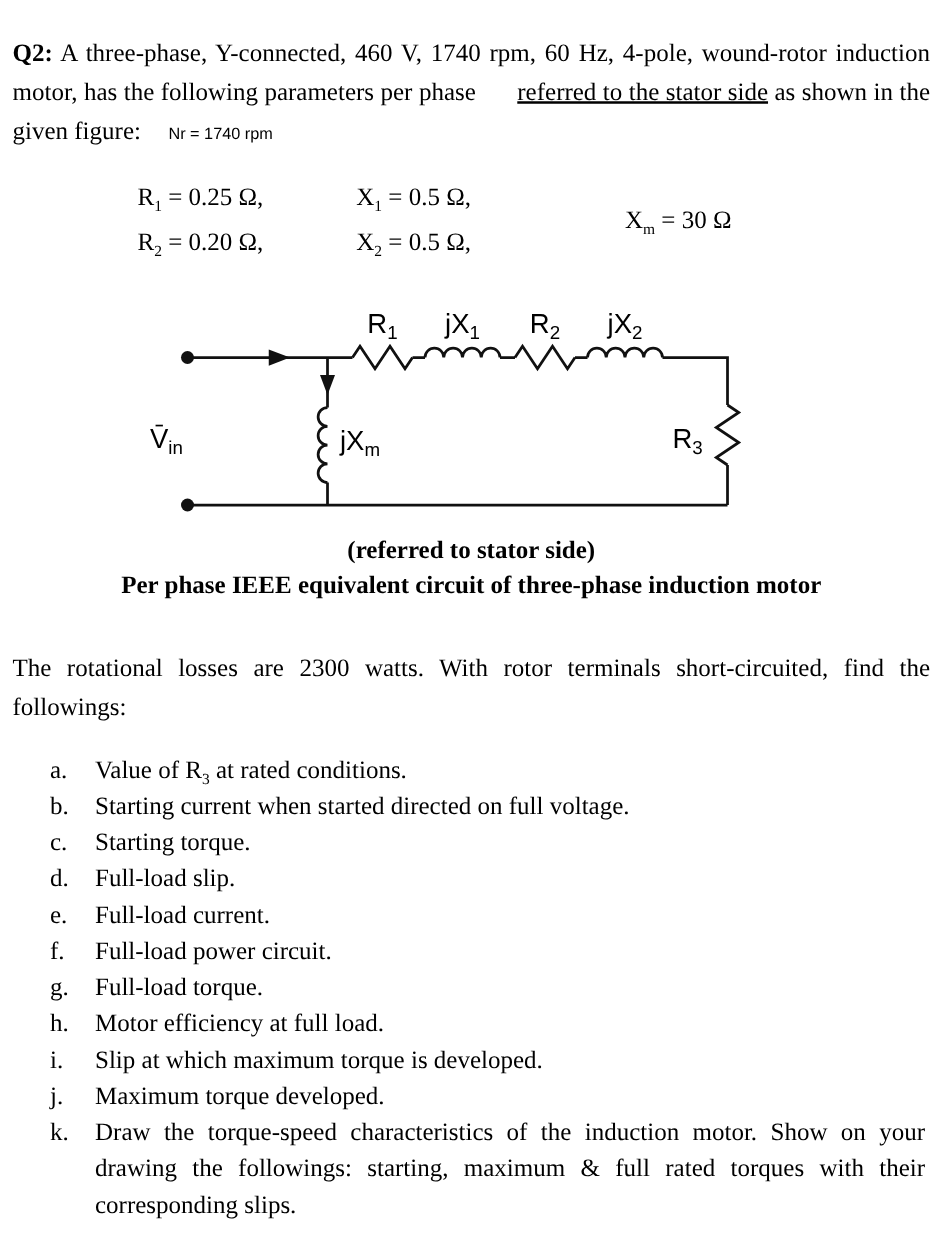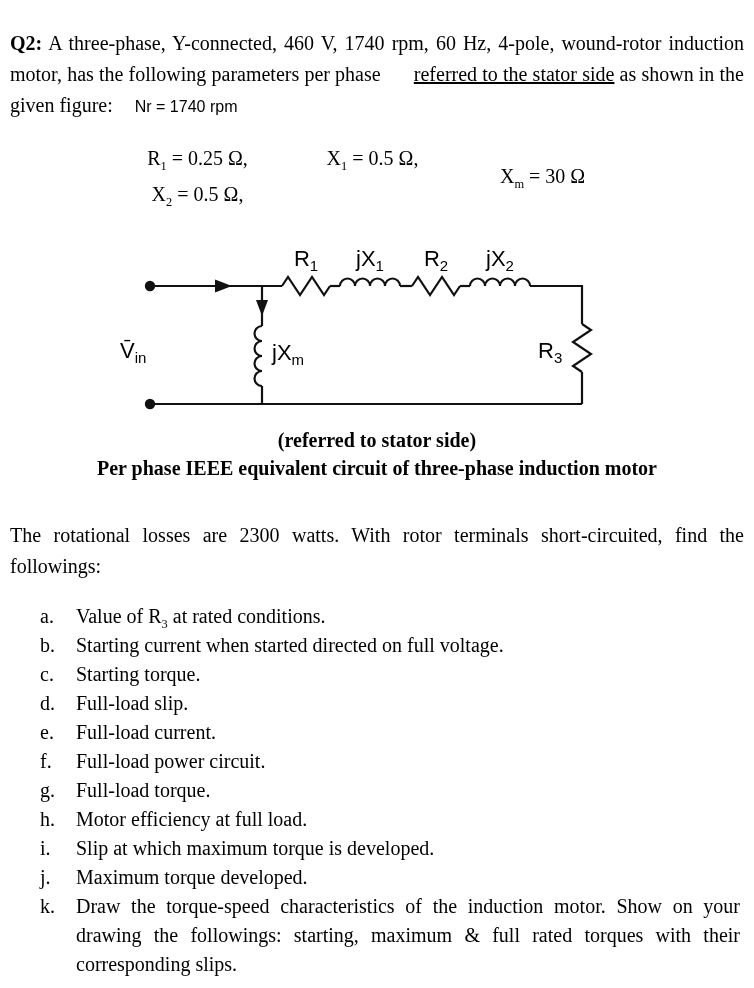--- a/index.html
+++ b/index.html
@@ -13,35 +13,35 @@
     color: #000;
     font-size: 20px;
   }
   .page { padding: 8px 10px 0 10px; }
 
   .para { text-align: justify; line-height: 1.55; }
   .q-label { font-weight: bold; }
   .underlined { text-decoration: underline; margin-left: 28px; }
   .nr-note {
     font-family: "Liberation Sans", sans-serif;
-    font-size: 16px;
+    font-size: 13px;
     margin-left: 22px;
     white-space: nowrap;
   }
 
   sub { font-size: 0.62em; line-height: 0; }
 
   .params {
     display: flex;
     align-items: center;
     margin: 26px 0 0 100px;
   }
   .params-col { display: flex; flex-direction: column; gap: 13px; }
   .params-row { display: flex; }
-  .param-cell { width: 175px; text-align: center; }
+  .param-cell { width: 175px; }
   .xm-cell { margin-left: 40px; font-family: Liberation Serif, serif; }
 
   .figure-wrap { margin: 30px 0 0 102px; }
   svg { display: block; }
   .wire { stroke: #111; stroke-width: 2.2; fill: none; stroke-linejoin: miter; }
   .node { fill: #111; stroke: none; }
   .arrowhead { fill: #111; stroke: none; }
   .circ-label {
     font-family: "Liberation Sans", sans-serif;
     font-size: 22px;
@@ -70,20 +70,21 @@
 
   <p class="para"><span class="q-label">Q2:</span><span> A three-phase, Y-connected, 460 V, 1740 rpm, 60 Hz, 4-pole, wound-rotor induction motor, has the following parameters per phase </span><span class="underlined">referred to the stator side</span><span> as shown in the given figure:</span><span class="nr-note">Nr = 1740 rpm</span></p>
 
   <div class="params">
     <div class="params-col">
       <div class="params-row">
         <span class="param-cell"><span>R</span><sub>1</sub><span> = 0.25 Ω,</span></span>
         <span class="param-cell"><span>X</span><sub>1</sub><span> = 0.5 Ω,</span></span>
       </div>
       <div class="params-row">
+        <span class="param-cell"><span>R</span><sub>2</sub><span> = 0.20 Ω,</span></span>
         <span class="param-cell"><span>X</span><sub>2</sub><span> = 0.5 Ω,</span></span>
       </div>
     </div>
     <div class="xm-cell"><span>X</span><sub>m</sub><span> = 30 Ω</span></div>
   </div>
 
   <div class="figure-wrap">
     <svg width="540" height="182" viewBox="0 0 540 182">
 
       <circle class="node" cx="38" cy="50" r="5.2"></circle>

